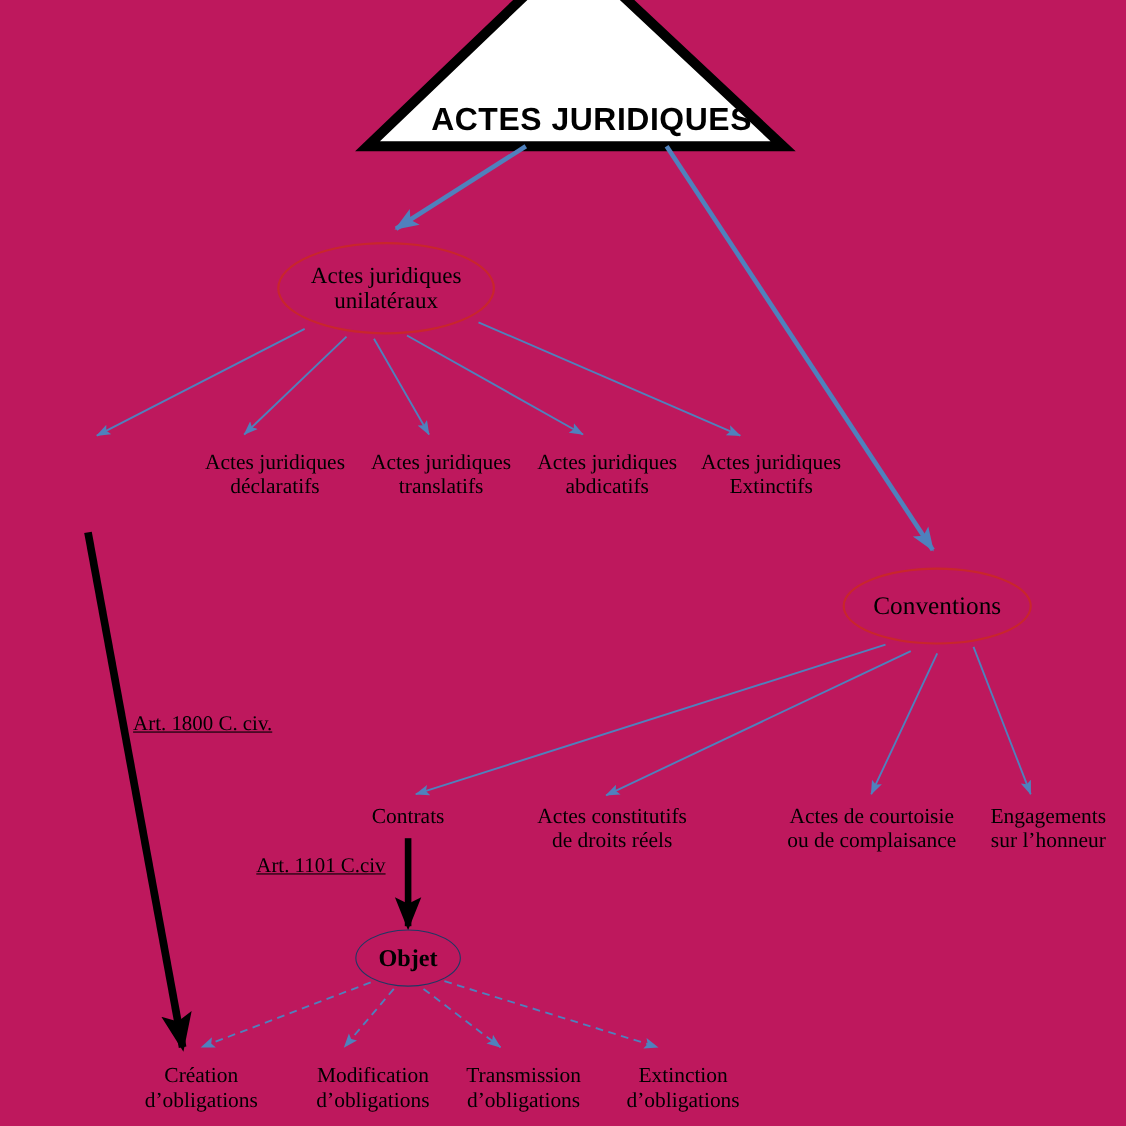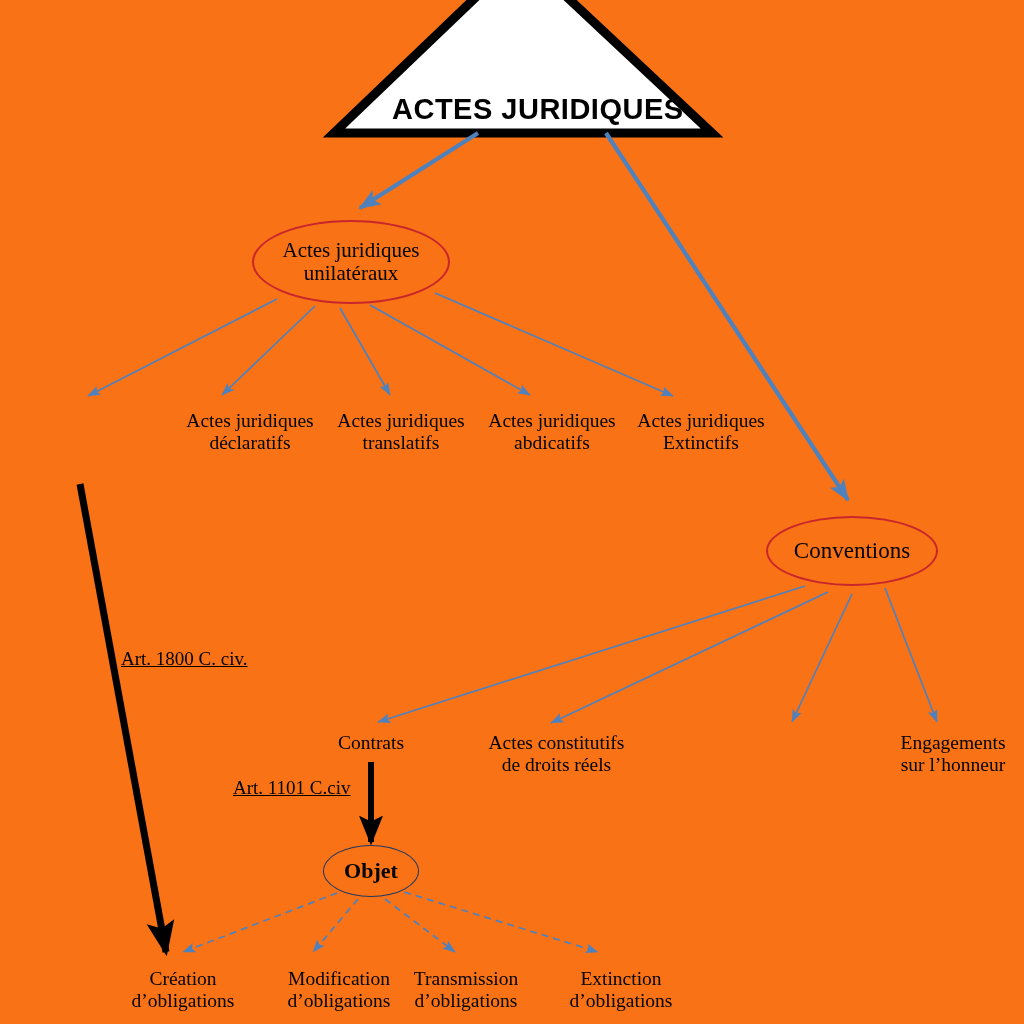--- a/index.html
+++ b/index.html
@@ -7,21 +7,21 @@
     padding: 0;
     background: #ffffff;
   }
   body {
     font-family: "Liberation Serif", "DejaVu Serif", serif;
   }
   #canvas {
     position: relative;
     width: 1024px;
     height: 1024px;
-    background: #f97316;
+    background: #be185d;
     overflow: hidden;
   }
   #edges {
     position: absolute;
     left: 0;
     top: 0;
     width: 1024px;
     height: 1024px;
   }
   .node {
@@ -131,28 +131,30 @@
   <div class="node leaf" style="left:323px; top:410px; width:156px;">Actes juridiques
 translatifs</div>
   <div class="node leaf" style="left:474px; top:410px; width:156px;">Actes juridiques
 abdicatifs</div>
   <div class="node leaf" style="left:623px; top:410px; width:156px;">Actes juridiques
 Extinctifs</div>
 
   <div class="node leaf" style="left:311px; top:732px; width:120px;">Contrats</div>
   <div class="node leaf" style="left:479px; top:732px; width:155px;">Actes constitutifs
 de droits réels</div>
+  <div class="node leaf" style="left:705px; top:732px; width:175px;">Actes de courtoisie
+ou de complaisance</div>
   <div class="node leaf" style="left:890px; top:732px; width:126px;">Engagements
 sur l’honneur</div>
 
   <div class="node leaf" style="left:107px; top:968px; width:152px;">Création
 d’obligations</div>
   <div class="node leaf" style="left:263px; top:968px; width:152px;">Modification
 d’obligations</div>
-  <div class="node leaf" style="left:390px; top:968px; width:152px;">Transmission
+  <div class="node leaf" style="left:400px; top:968px; width:152px;">Transmission
 d’obligations</div>
   <div class="node leaf" style="left:545px; top:968px; width:152px;">Extinction
 d’obligations</div>
 
   <div class="edge-label" style="left:121px; top:648px;">Art. 1800 C. civ.</div>
   <div class="edge-label" style="left:233px; top:777px;">Art. 1101 C.civ</div>
 
 </div>
 
 </body></html>

